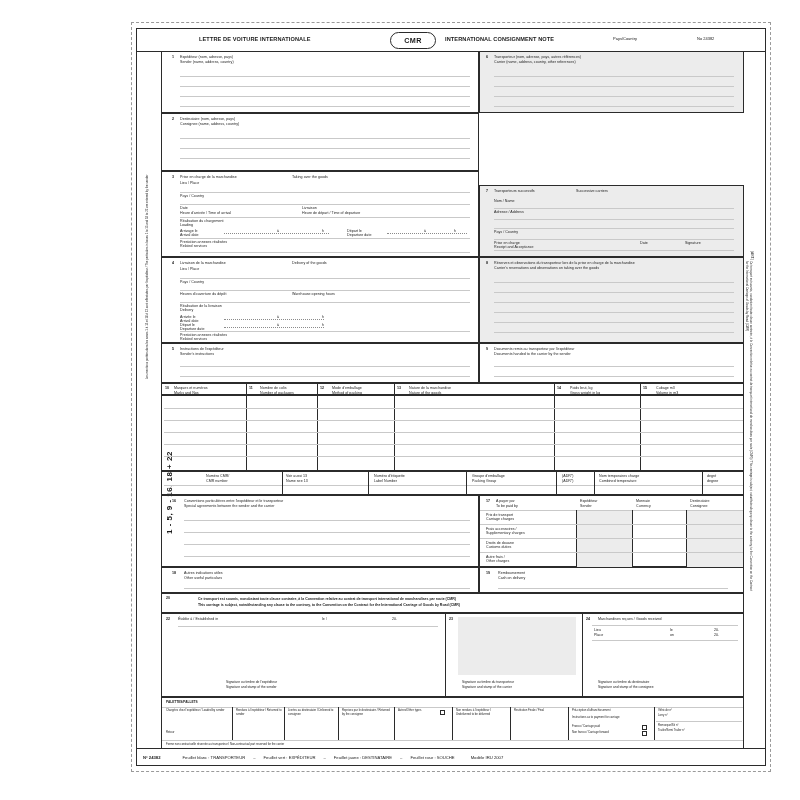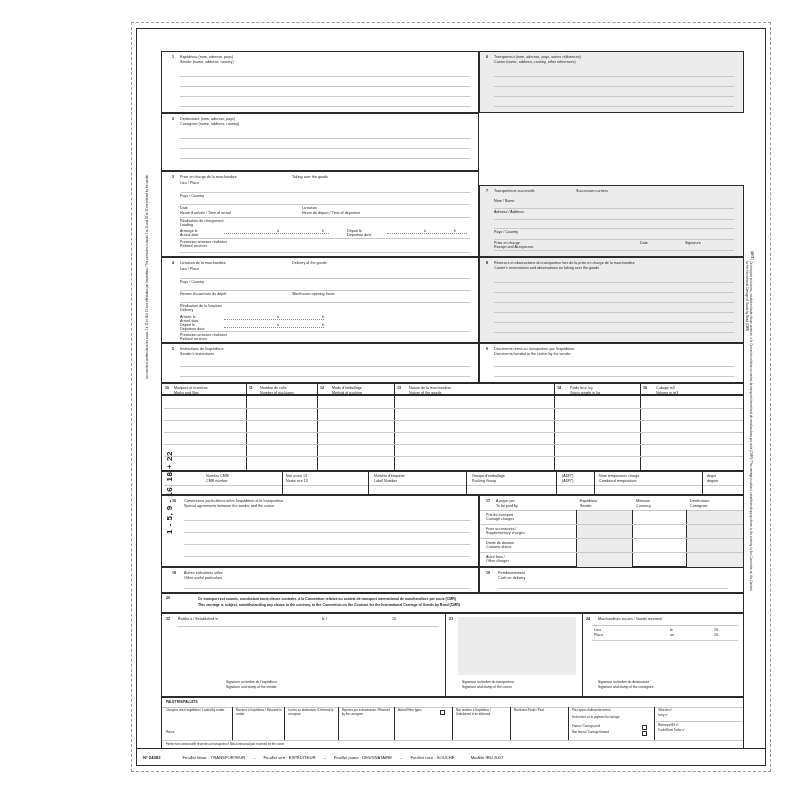--- a/index.html
+++ b/index.html
@@ -40,20 +40,28 @@
 </style>
 </head>
 <body>
 
 <div class="page">
 
   <div class="sheet-dash"></div>
 
   <div class="sheet">
 
+    <div class="hdr">
+      <div class="ttl" style="left:62px;top:7px;">LETTRE DE VOITURE INTERNATIONALE</div>
+      <div class="cmr-badge">CMR</div>
+      <div class="ttl" style="left:308px;top:7px;">INTERNATIONAL CONSIGNMENT NOTE</div>
+      <div style="position:absolute;left:476px;top:7px;font-size:4px;">Pays/Country</div>
+      <div style="position:absolute;left:560px;top:7px;font-size:4px;">No 24382</div>
+      <div class="hl" style="left:0;top:22px;width:628px;height:1px;"></div>
+    </div>
 
     <div style="position:absolute;left:9px;top:350px;">
       <div class="vtext-left" style="transform:rotate(-90deg);">Les mentions portées dans les cases 1 à 15 et 18 à 22 sont effectuées par l'expéditeur / The particulars in boxes 1 to 15 and 18 to 22 are entered by the sender</div>
     </div>
     <div style="position:absolute;left:615px;top:232px;">
       <div class="vtext" style="transform:rotate(90deg);">Ce transport est soumis, nonobstant toute clause contraire, à la Convention relative au contrat de transport international de marchandises par route (CMR) / This carriage is subject, notwithstanding any clause to the contrary, to the Convention on the Contract for the International Carriage of Goods by Road (CMR)</div>
     </div>
     <div style="position:absolute;left:617px;top:222px;font-size:3.2px;transform:rotate(90deg);transform-origin:0 0;">(ART.)</div>
     <div class="big-left" style="left:28px;top:505px;transform:rotate(-90deg);">1 - 5, 9 - 16, 18 + 22</div>
 

